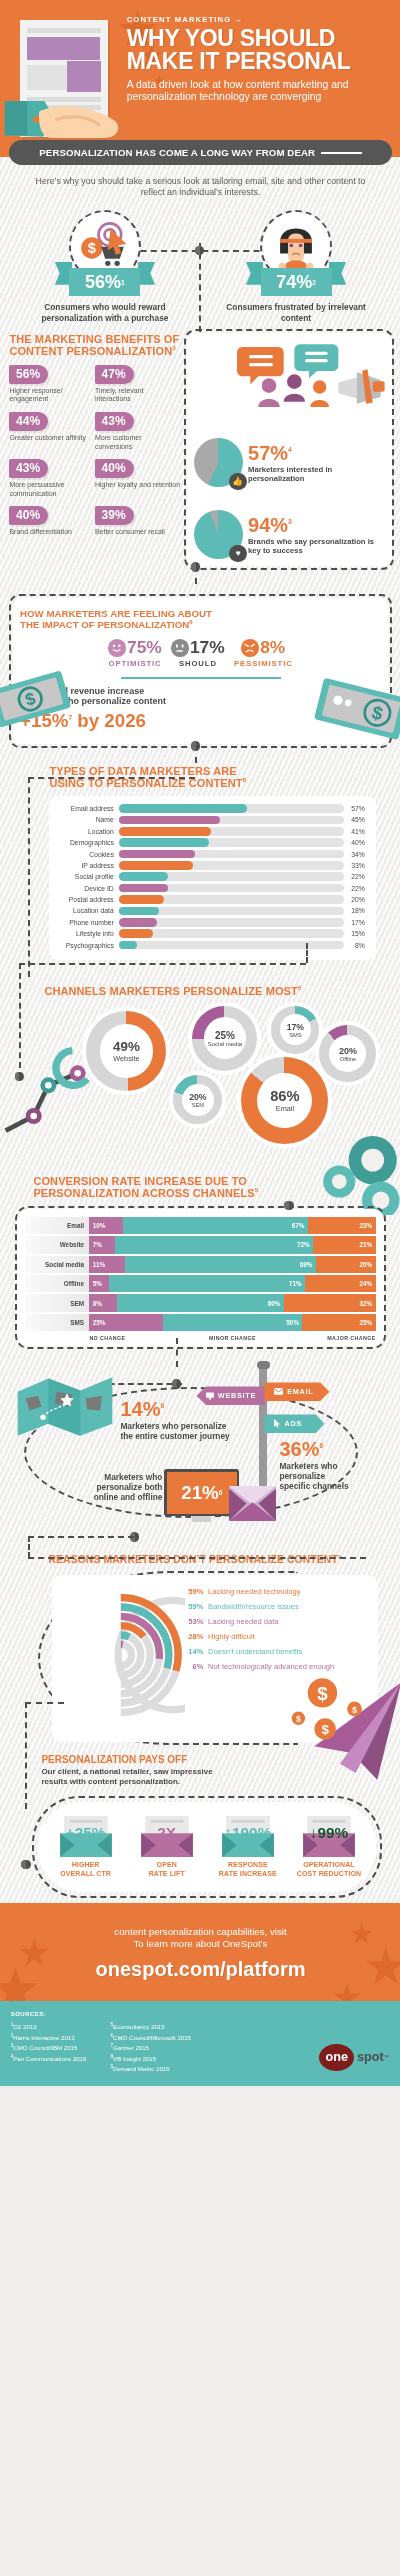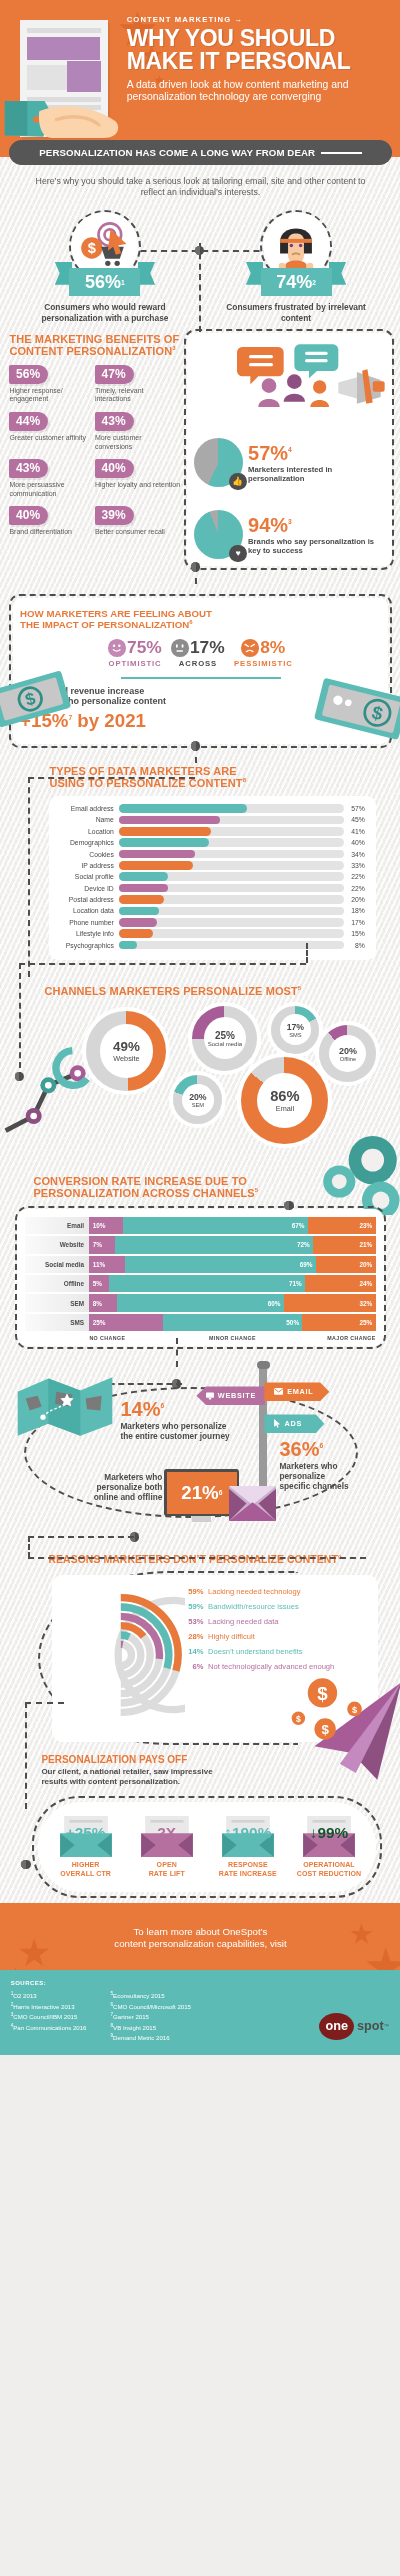--- a/index.html
+++ b/index.html
@@ -453,21 +453,21 @@
           <div class="mood-row">
             <div class="face" style="background:#8c8c8c;">
               <svg width="17.4" height="17.4" viewBox="0 0 26 26">
                   <rect x="7.5" y="8" width="2.6" height="5" rx="1.3" fill="#fff"></rect>
                   <rect x="16" y="8" width="2.6" height="5" rx="1.3" fill="#fff"></rect>
                   <rect x="8" y="17" width="10" height="2" rx="1" fill="#fff"></rect>
                 </svg>
             </div>
             <div class="mood-val" style="color:#4a4a4a;">17%</div>
           </div>
-          <div class="mood-lbl" style="color:#4a4a4a;">ACROSS</div>
+          <div class="mood-lbl" style="color:#4a4a4a;">SHOULD</div>
         </div>
         <div class="mood">
           <div class="mood-row">
             <div class="face" style="background:#e8793a;">
               <svg width="17.4" height="17.4" viewBox="0 0 26 26">
                   <path d="M6 8 L11 11" stroke="#fff" stroke-width="2" stroke-linecap="round"></path>
                   <path d="M20 8 L15 11" stroke="#fff" stroke-width="2" stroke-linecap="round"></path>
                   <path d="M8 19 Q13 15 18 19" stroke="#fff" stroke-width="1.8" fill="none" stroke-linecap="round"></path>
                 </svg>
             </div>
@@ -475,21 +475,21 @@
           </div>
           <div class="mood-lbl" style="color:#e8793a;">PESSIMISTIC</div>
         </div>
       </div>
 
       <div class="rule"></div>
       <div class="fc-txt">Forecasted revenue increase</div>
       <div class="fc-txt">for those who personalize content</div>
       <div class="fc-big">
         <span>+</span><span>15%</span><sup>7</sup>
-        <span>by 2021</span>
+        <span>by 2026</span>
       </div>
     </div>
   </div>
 
   <div style="position:relative;height:0;">
     <svg width="87" height="73" viewBox="0 0 130 110" style="position:absolute;left:-9.4px;top:-79px;">
       <g transform="rotate(-16 60 50)">
         <rect x="4" y="16" width="112" height="58" rx="5" fill="#5cbcb5"></rect>
         <rect x="14" y="24" width="92" height="42" rx="3" fill="#c7c7c7"></rect>
         <circle cx="60" cy="45" r="17" fill="none" stroke="#2f8f87" stroke-width="4"></circle>
@@ -982,22 +982,23 @@
     </div>
   </div>
 
   <div style="height:14.7px;"></div>
   <div class="cta">
     <div class="starshape" style="left:18.7px;top:35px;width:31px;height:31px;background:#dd6a2c;"></div>
     <div class="starshape" style="left:-8px;top:64px;width:47px;height:47px;background:#dd6a2c;"></div>
     <div class="starshape" style="right:28px;top:20px;width:23px;height:23px;background:#dd6a2c;"></div>
     <div class="starshape" style="right:-5.3px;top:44px;width:41px;height:41px;background:#dd6a2c;"></div>
     <div class="starshape" style="right:40px;top:81px;width:28px;height:28px;background:#dd6a2c;"></div>
+    <div class="cta-txt">content personalization capabilities, visit</div>
     <div class="cta-txt">To learn more about OneSpot’s</div>
-    <div class="cta-txt">content personalization capabilities, visit</div>
+    <div class="cta-url">onespot.com/platform</div>
   </div>
 
   <div class="sources">
     <div class="src-title">SOURCES:</div>
     <div class="src-cols">
       <div id="src-col1">
           <div><sup>1</sup><span>O2 2013</span></div>
           <div><sup>2</sup><span>Harris Interactive 2013</span></div>
           <div><sup>3</sup><span>CMO Council/IBM 2015</span></div>
           <div><sup>4</sup><span>Pan Communications 2016</span></div>

